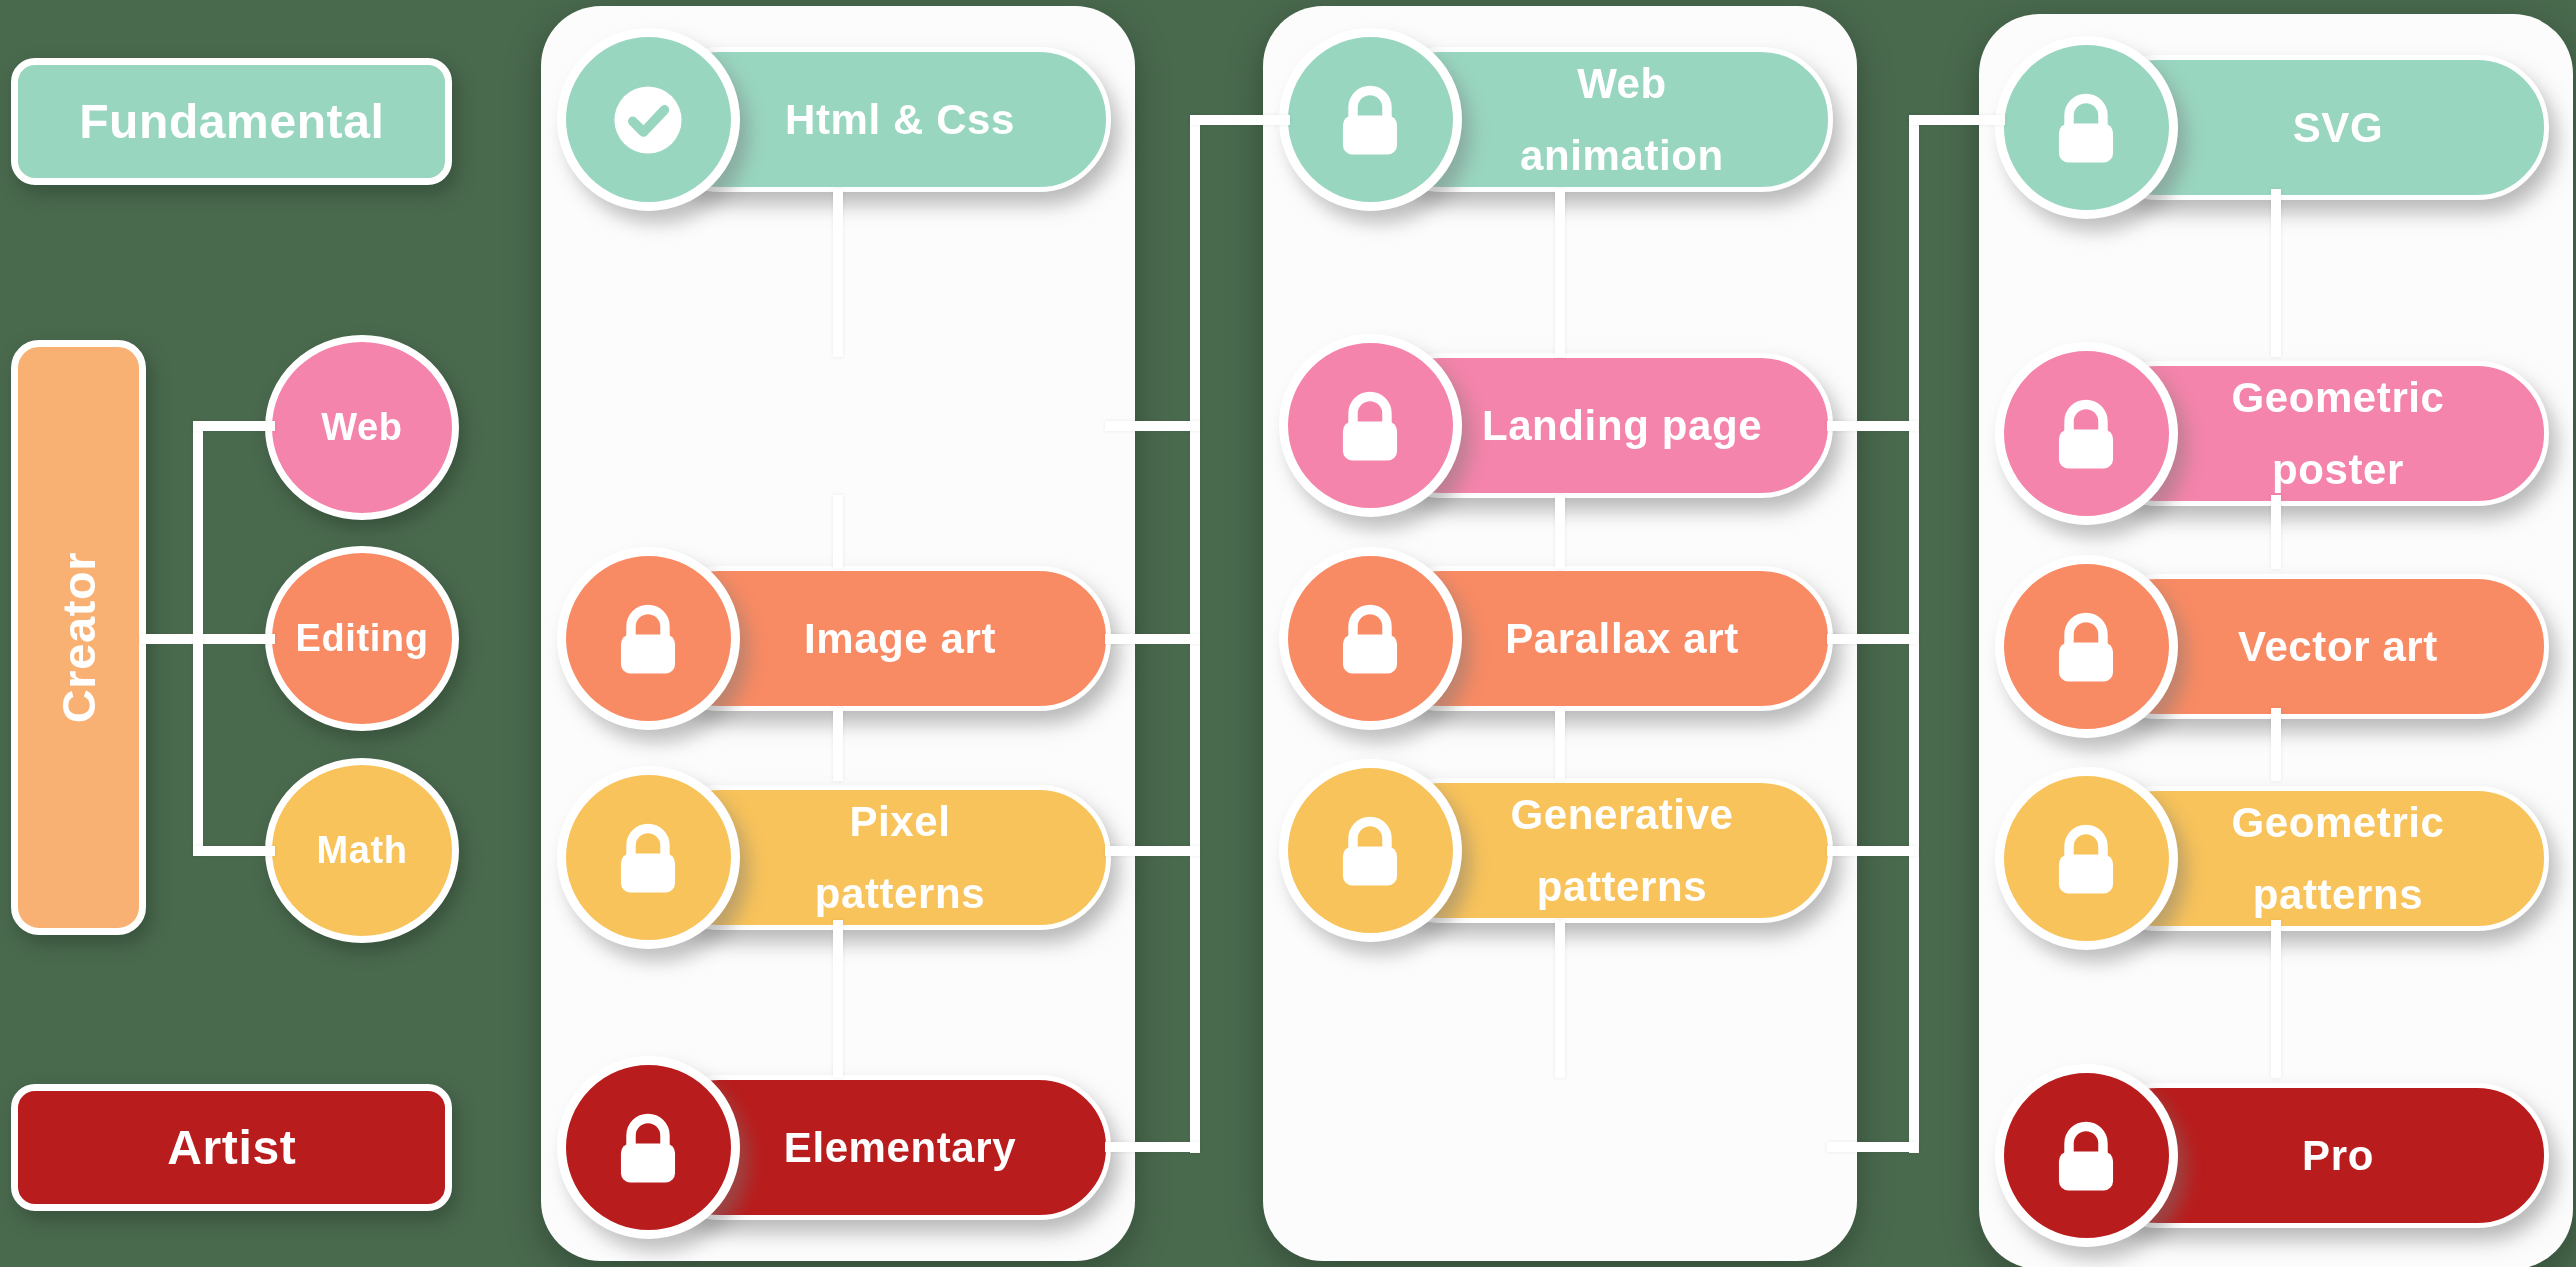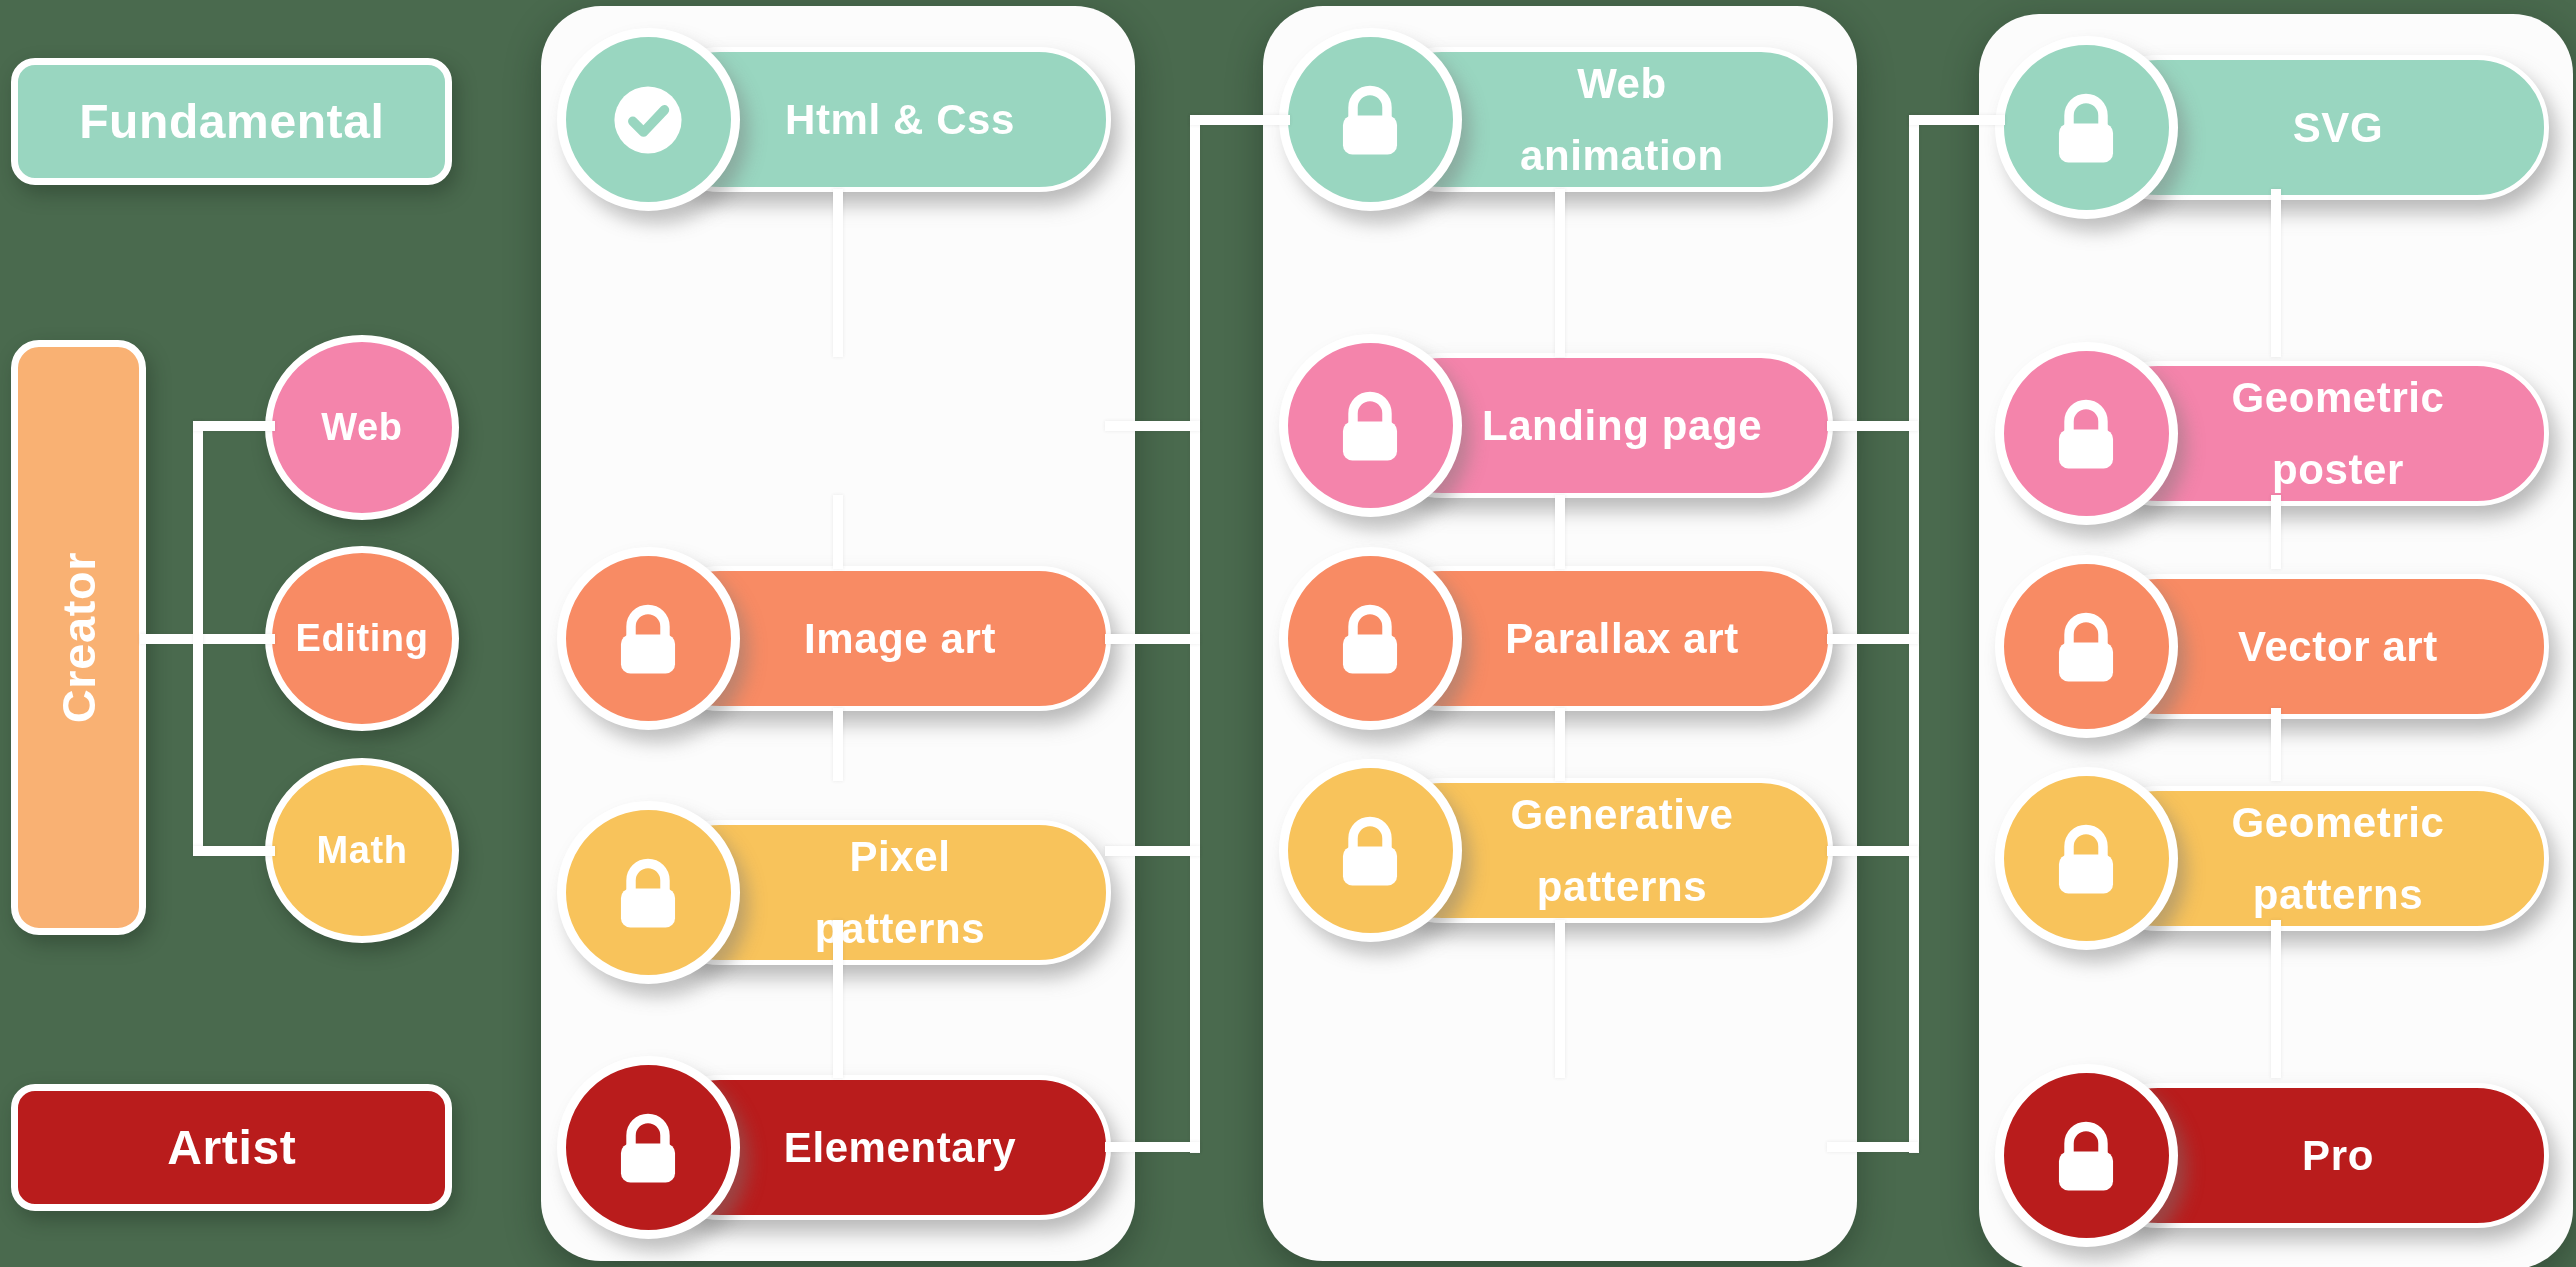--- a/index.html
+++ b/index.html
@@ -100,21 +100,21 @@
         <div class="pill-node" style="top: 541px;">
           <div class="pill-body c-coral"></div>
           <div class="pill-text">Image art</div>
           <div class="pill-circle c-coral">
             <svg width="76" height="78" viewBox="0 0 120 124">
               <path d="M33 62 V42 a27 27 0 0 1 54 0 V62" fill="none" stroke="#fff" stroke-width="15" stroke-linecap="round"></path>
               <rect x="17" y="55" width="86" height="62" rx="15" fill="#fff"></rect>
             </svg>
           </div>
         </div>
-        <div class="pill-node" style="top: 795px; padding-left: 18px;">
+        <div class="pill-node" style="top: 760px; padding-left: 18px;">
           <div class="pill-body c-yellow"></div>
           <div class="pill-text">Pixel
 patterns</div>
           <div class="pill-circle c-yellow">
             <svg width="76" height="78" viewBox="0 0 120 124">
               <path d="M33 62 V42 a27 27 0 0 1 54 0 V62" fill="none" stroke="#fff" stroke-width="15" stroke-linecap="round"></path>
               <rect x="17" y="55" width="86" height="62" rx="15" fill="#fff"></rect>
             </svg>
           </div>
         </div>

